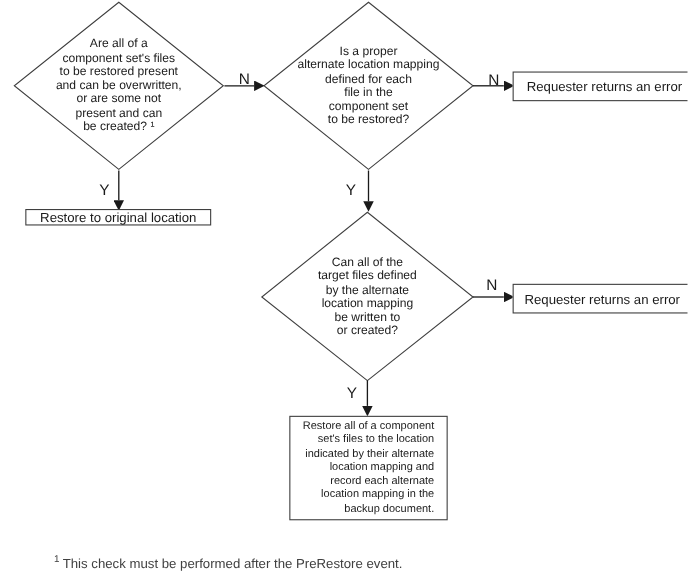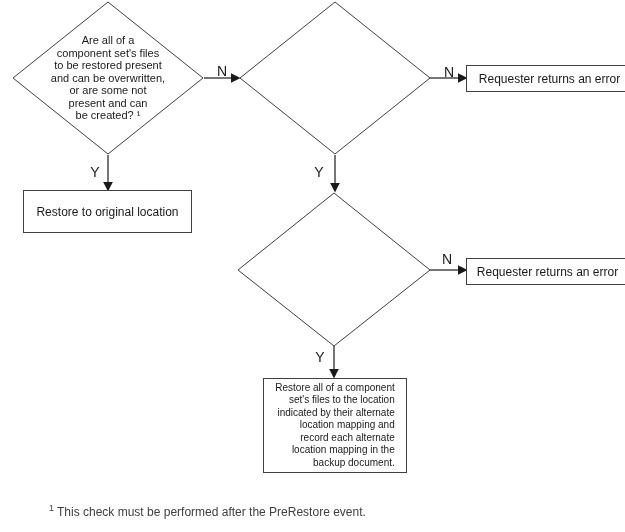--- a/index.html
+++ b/index.html
@@ -97,22 +97,34 @@
     <line x1="323" y1="346" x2="323" y2="369" stroke="#1a1a1a" stroke-width="1.2" marker-end="url(#arrow)"></line>
   </svg>
 
   <div class="dtext" style="left:2px; top:2px; width:190px; height:152px;">Are all of a
 component set's files
 to be restored present
 and can be overwritten,
 or are some not
 present and can
 be created? ¹</div>
+  <div class="dtext" style="left:229px; top:2px; width:190px; height:152px;">Is a proper
+alternate location mapping
+defined for each
+file in the
+component set
+to be restored?</div>
+  <div class="dtext" style="left:227px; top:194px; width:192px; height:152px;">Can all of the
+target files defined
+by the alternate
+location mapping
+be written to
+or created?</div>
 
-  <div class="pbox single-line" style="left:12px; top:190px; width:169px; height:43px;">
+  <div class="pbox single-line" style="left:12px; top:190px; width:169px; height:15px;">
     <span>Restore to original location</span>
   </div>
   <div class="pbox single-line" style="left:455px; top:65px; width:167px; height:27px;">
     <span>Requester returns an error</span>
   </div>
   <div class="pbox single-line" style="left:455px; top:258px; width:163px; height:27px;">
     <span>Requester returns an error</span>
   </div>
   <div class="pbox small-font" style="left:252px; top:378px; width:144px; height:95px;">
     <span>Restore all of a component

